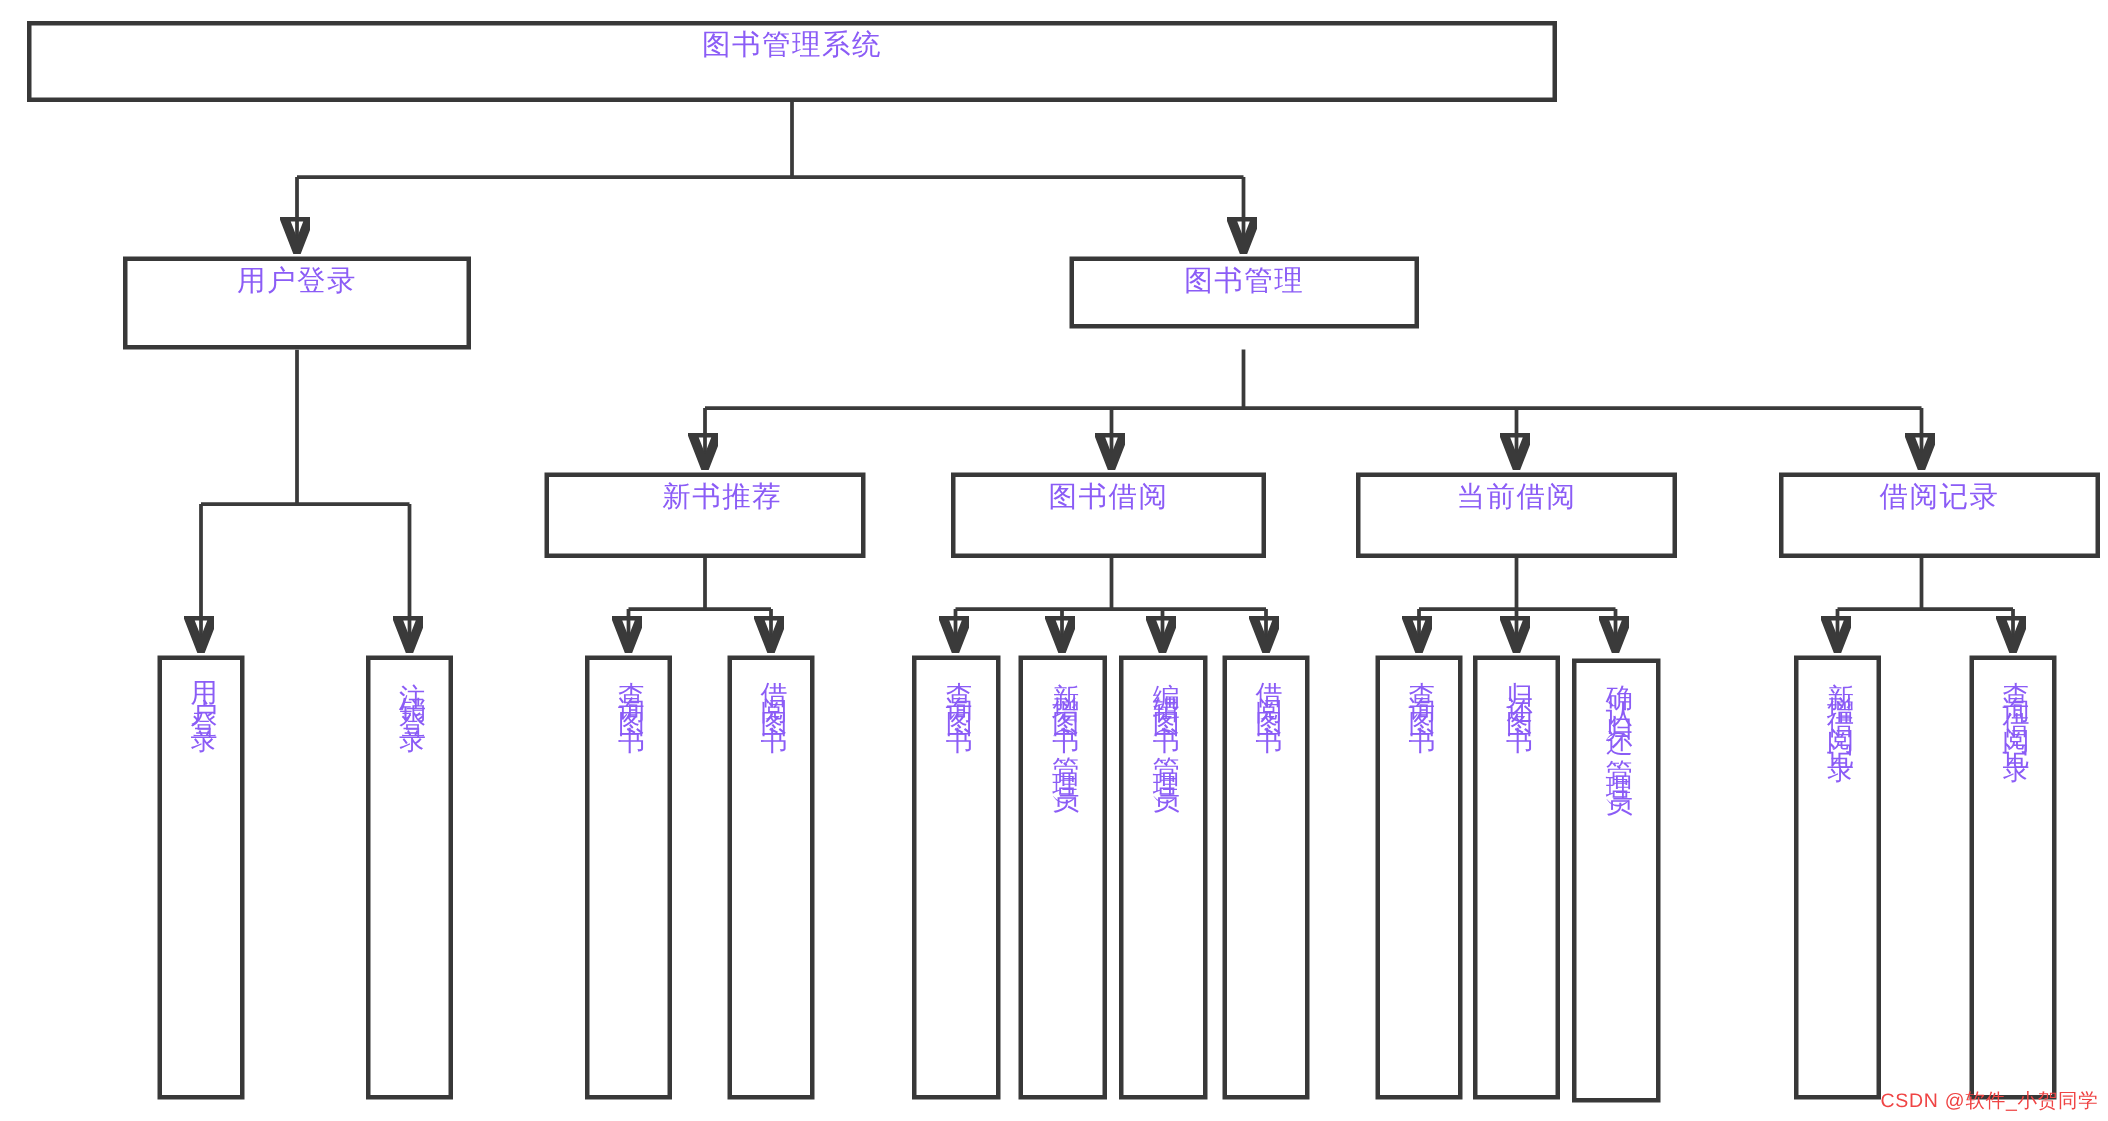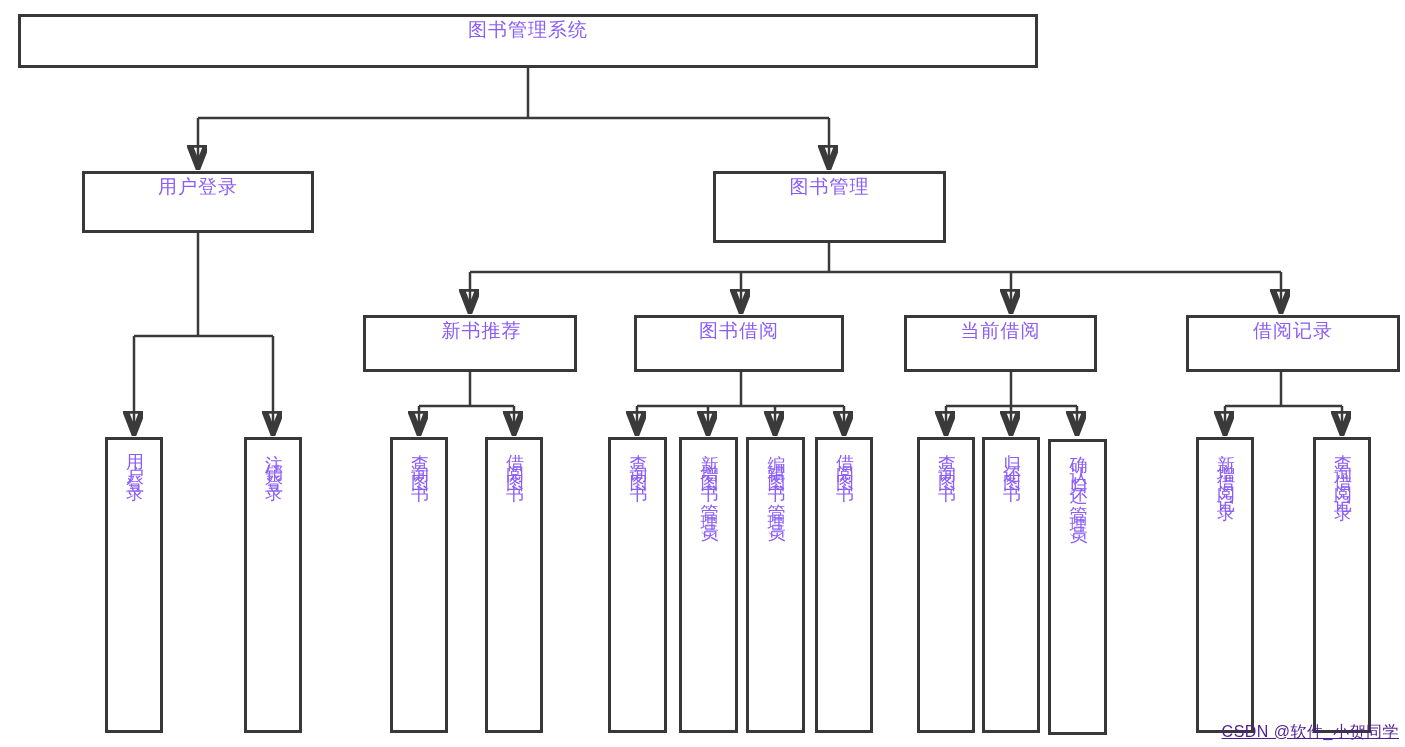--- a/index.html
+++ b/index.html
@@ -47,25 +47,24 @@
     writing-mode: vertical-rl;
     text-orientation: mixed;
     font-size: 18px;
     letter-spacing: 10px;
     line-height: 1;
   }
   .watermark {
     position: absolute;
     right: 6px;
     bottom: 4px;
-    font-size: 16px;
-    color: #4c1d95;
+    font-size: 13px;
+    color: #ef4444;
     letter-spacing: 0.5px;
     white-space: nowrap;
-    text-decoration: underline;
   }
 </style>
 </head>
 <body>
 
 <div class="stage">
 
   <svg class="connectors" viewBox="0 0 1405 747" xmlns="http://www.w3.org/2000/svg">
     <defs>
       <marker id="arrow" markerWidth="10" markerHeight="8" refX="9" refY="3.5" orient="auto">
@@ -114,31 +113,31 @@
     <path d="M1342 406 V433" marker-end="url(#arrow)"></path>
   </svg>
 
   <div class="box h" style="left:18px; top:14px; width:1020px; height:54px;">
     <span>图书管理系统</span>
   </div>
 
   <div class="box h" style="left:82px; top:171px; width:232px; height:62px;">
     <span>用户登录</span>
   </div>
-  <div class="box h" style="left:713px; top:171px; width:233px; height:72px;">
+  <div class="box h" style="left:713px; top:171px; width:233px; height:48px;">
     <span>图书管理</span>
   </div>
 
   <div class="box h" style="left:363px; top:315px; width:214px; height:57px;padding-left:23px;">
     <span>新书推荐</span>
   </div>
   <div class="box h" style="left:634px; top:315px; width:210px; height:57px;">
     <span>图书借阅</span>
   </div>
-  <div class="box h" style="left:904px; top:315px; width:193px; height:57px;">
+  <div class="box h" style="left:904px; top:315px; width:214px; height:57px;">
     <span>当前借阅</span>
   </div>
   <div class="box h" style="left:1174px; top:315px; width:214px; height:57px;margin-left:12px;">
     <span>借阅记录</span>
   </div>
 
   <div class="box v" style="left:105px; top:437px; width:58px; height:296px;">
     <span>用户登录</span>
   </div>
   <div class="box v" style="left:244px; top:437px; width:58px; height:296px;">

